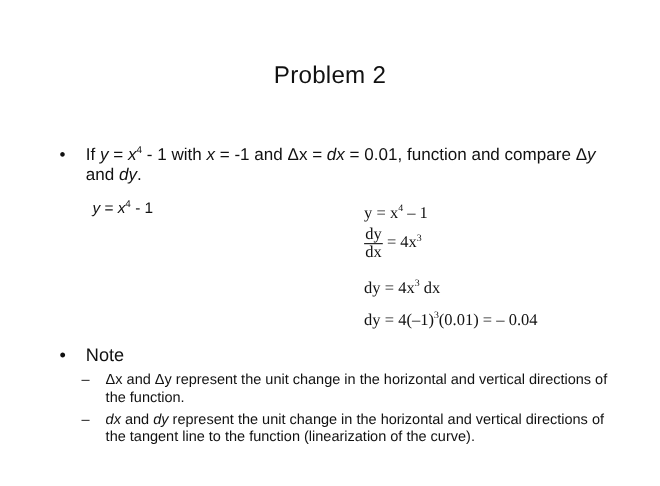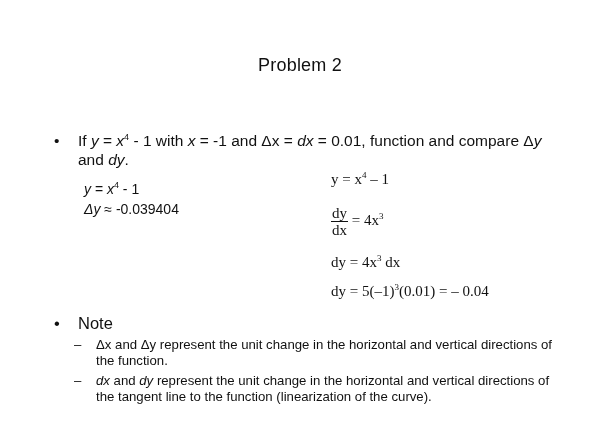--- a/index.html
+++ b/index.html
@@ -1,19 +1,19 @@
 <!DOCTYPE html>
 <html><head>
 <meta charset="utf-8">
 <style>
   html, body { margin: 0; padding: 0; background: #ffffff; }
   body { width: 600px; height: 442px; position: relative; overflow: hidden;
          font-family: "Liberation Sans", "DejaVu Sans", sans-serif; color: #111; }
   .title { position: absolute; left: 0; width: 600px; top: 55px; text-align: center;
-           font-size: 18px; letter-spacing: 0.2px; }
+           font-size: 22px; letter-spacing: 0.2px; }
   .bullet-row { position: absolute; font-size: 15.5px; line-height: 19px; }
   .bullet-dot { position: absolute; left: -24px; top: 0; }
   .b1 { left: 78px; top: 131px; width: 470px; }
   .left-eq { position: absolute; left: 84px; top: 180px; font-size: 14px; line-height: 19.5px; }
   .left-eq div { white-space: nowrap; }
   .right-eq { position: absolute; left: 331px; font-family: "Liberation Serif", "DejaVu Serif", serif;
               font-size: 15px; white-space: nowrap; }
   .frac { display: inline-block; vertical-align: middle; text-align: center; }
   .frac .num { display: block; border-bottom: 1px solid #111; padding: 0 1px; line-height: 16px; }
   .frac .den { display: block; line-height: 16px; }
@@ -28,27 +28,26 @@
 
 <div class="title">Problem 2</div>
 
 <div class="bullet-row b1">
   <span class="bullet-dot">•</span>
   <span>If </span><i>y</i><span> = </span><i>x</i><sup>4</sup><span> - 1 with </span><i>x</i><span> = -1 and Δx = </span><i>dx</i><span> = 0.01, function and compare Δ</span><i>y</i><span> and </span><i>dy</i><span>.</span>
 </div>
 
 <div class="left-eq">
   <div><i>y</i><span> = </span><i>x</i><sup>4</sup><span> - 1</span></div>
-  <div><span style="font-style:italic">Δy</span><span> ≈ </span><span>-0.039404</span></div>
 </div>
 
-<div class="right-eq" style="top:171px"><span>y = x</span><sup>4</sup><span> – 1</span></div>
+<div class="right-eq" style="top:186px"><span>y = x</span><sup>4</sup><span> – 1</span></div>
 <div class="right-eq" style="top:205px"><span class="frac"><span class="num">dy</span><span class="den">dx</span></span><span> = 4x</span><sup>3</sup></div>
 <div class="right-eq" style="top:254px"><span>dy = 4x</span><sup>3</sup><span> dx</span></div>
-<div class="right-eq" style="top:283px"><span>dy = 5(–1)</span><sup>3</sup><span>(0.01) = – 0.04</span></div>
+<div class="right-eq" style="top:283px"><span>dy = 4(–1)</span><sup>3</sup><span>(0.01) = – 0.04</span></div>
 
 <div class="bullet-row b2">
   <span class="bullet-dot">•</span>
   <span>Note</span>
 </div>
 
 <div class="sub" style="top:337px">
   <span class="dash">–</span>
   <span>Δx</span><span> and </span><span>Δy</span><span> represent the unit change in the horizontal and vertical directions of the function.</span>
 </div>

